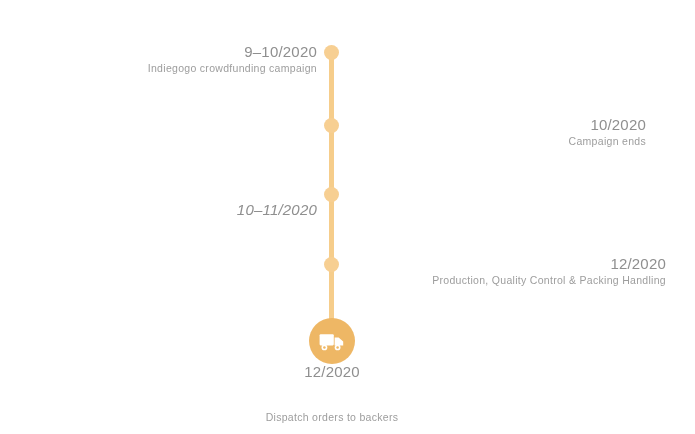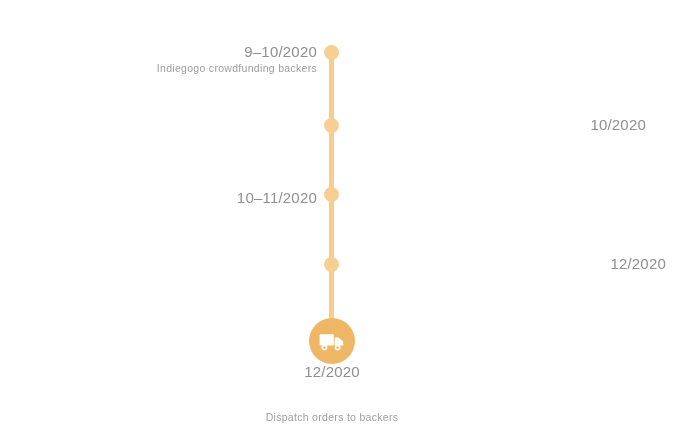--- a/index.html
+++ b/index.html
@@ -108,36 +108,38 @@
 </head>
 <body>
 
 <div id="timeline-root">
 
   <div class="spine"></div>
 
   <div class="dot" style="top:52px;"></div>
   <div class="entry left" style="left:77px; top:42px; width:240px;">
     <div class="date">9–10/2020</div>
-    <div class="desc">Indiegogo crowdfunding backers</div>
+    <div class="desc">Indiegogo crowdfunding campaign</div>
   </div>
 
   <div class="dot" style="top:125px;"></div>
   <div class="entry right" style="left:346px; top:115px; width:300px;">
     <div class="date">10/2020</div>
+    <div class="desc">Campaign ends</div>
   </div>
 
   <div class="dot" style="top:194px;"></div>
-  <div class="entry left" style="left:37px; top:188px; width:280px;">
+  <div class="entry left" style="left:37px; top:200px; width:280px;font-style:italic;">
     <div class="date">10–11/2020</div>
   </div>
 
   <div class="dot" style="top:264px;"></div>
   <div class="entry right" style="left:346px; top:254px; width:320px;">
     <div class="date">12/2020</div>
+    <div class="desc">Production, Quality Control &amp; Packing Handling</div>
   </div>
 
   <div class="badge">
     <span>
       <svg width="26" height="19" viewBox="0 0 26 19" fill="none" xmlns="http://www.w3.org/2000/svg" aria-hidden="true">
 
         <rect x="0.6" y="2.2" width="14.2" height="11.2" rx="1.1" fill="#ffffff"></rect>
 
         <path d="M15.6 5.4h4.0l4.6 4.0v4.0h-8.6z" fill="#ffffff"></path>
 

